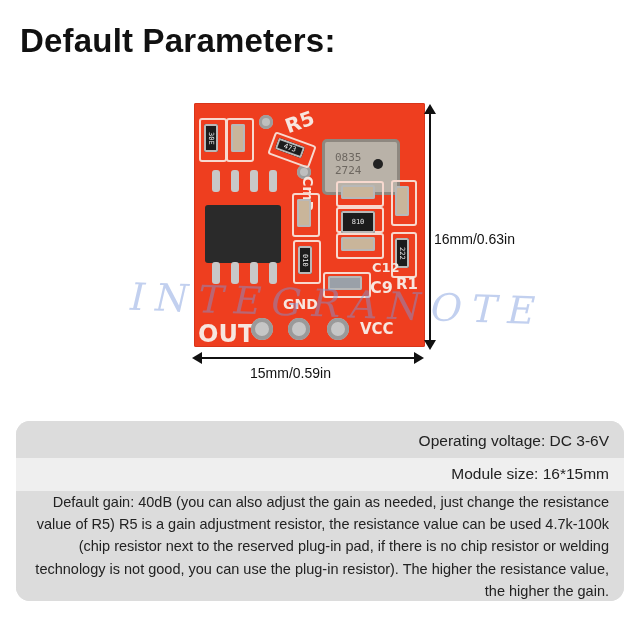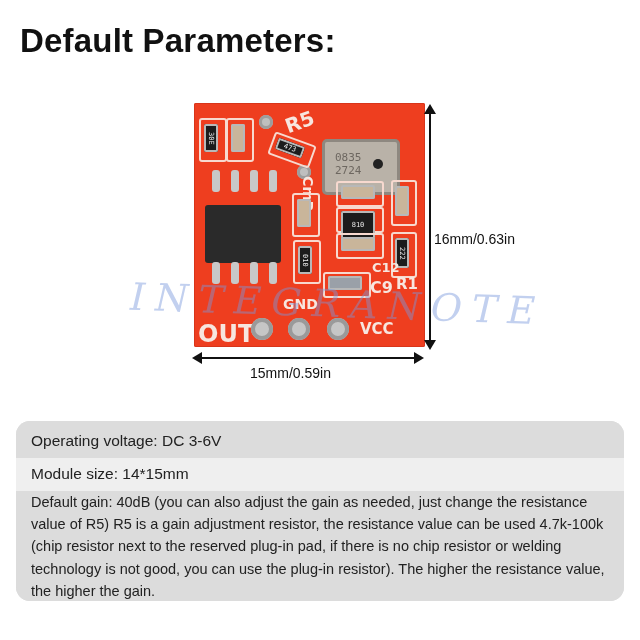--- a/index.html
+++ b/index.html
@@ -44,21 +44,21 @@
   }
   .arrow-v { position: absolute; left: 429px; top: 108px; width: 2px; height: 238px; background: #111; }
   .arrow-h { position: absolute; left: 196px; top: 357px; width: 223px; height: 2px; background: #111; }
   .ah-up { position:absolute; left:424px; top:104px; width:0; height:0; border-left:6px solid transparent; border-right:6px solid transparent; border-bottom:10px solid #111; }
   .ah-down { position:absolute; left:424px; top:340px; width:0; height:0; border-left:6px solid transparent; border-right:6px solid transparent; border-top:10px solid #111; }
   .ah-left { position:absolute; left:192px; top:352px; width:0; height:0; border-top:6px solid transparent; border-bottom:6px solid transparent; border-right:10px solid #111; }
   .ah-right { position:absolute; left:414px; top:352px; width:0; height:0; border-top:6px solid transparent; border-bottom:6px solid transparent; border-left:10px solid #111; }
   .dim { position: absolute; font-size: 14px; color: #111; }
   .params {
     position: absolute; left: 16px; top: 421px; width: 608px; height: 180px;
-    border-radius: 14px; overflow: hidden; background: #dcdcdc;
+    border-radius: 14px; overflow: hidden; background: #dcdcdc; text-align: right;
   }
   .row { padding: 0 15px; font-size: 15.5px; color: #222; }
   .row.r1 { height: 37px; line-height: 40px; background: #dcdcdc; }
   .row.r2 { height: 33px; line-height: 32px; background: #efefef; }
   .row.r3 { background: #dcdcdc; font-size: 14.5px; line-height: 22.2px; }
 </style>
 </head>
 <body>
 
 <div class="title">Default Parameters:</div>
@@ -96,21 +96,21 @@
   <div class="pin" style="left:250px;top:262px;"></div>
   <div class="pin" style="left:269px;top:262px;"></div>
 
   <div class="pcb-label" style="left:316px;top:176px;font-size:14px;transform:rotate(90deg);transform-origin:left top;">CmR</div>
 
   <div class="silk" style="left:292px;top:193px;width:24px;height:40px;"></div>
   <div class="smd" style="left:297px;top:199px;width:14px;height:28px;"></div>
   <div class="silk" style="left:336px;top:181px;width:44px;height:22px;"></div>
   <div class="smd" style="left:341px;top:185px;width:34px;height:14px;"></div>
   <div class="silk" style="left:336px;top:207px;width:44px;height:22px;"></div>
-  <div class="smd res" style="left:341px;top:211px;width:34px;height:28px;">810</div>
+  <div class="smd res" style="left:341px;top:211px;width:34px;height:22px;">810</div>
   <div class="silk" style="left:336px;top:233px;width:44px;height:22px;"></div>
   <div class="smd" style="left:341px;top:237px;width:34px;height:14px;"></div>
   <div class="silk" style="left:293px;top:240px;width:24px;height:40px;"></div>
   <div class="smd res" style="left:298px;top:246px;width:14px;height:28px;writing-mode:vertical-rl;">010</div>
   <div class="silk" style="left:323px;top:272px;width:44px;height:22px;"></div>
   <div class="smd" style="left:328px;top:276px;width:34px;height:14px;background:#9aa0a8;"></div>
 
   <div class="silk" style="left:391px;top:180px;width:22px;height:42px;"></div>
   <div class="smd" style="left:395px;top:186px;width:14px;height:30px;"></div>
   <div class="silk" style="left:391px;top:232px;width:22px;height:42px;"></div>
@@ -134,15 +134,15 @@
   <div class="dim" style="left:434px;top:231px;">16mm/0.63in</div>
 
   <div class="ah-left"></div>
   <div class="arrow-h"></div>
   <div class="ah-right"></div>
   <div class="dim" style="left:250px;top:365px;">15mm/0.59in</div>
 </div>
 
 <div class="params">
   <div class="row r1">Operating voltage: DC 3-6V</div>
-  <div class="row r2">Module size: 14*15mm</div>
+  <div class="row r2">Module size: 16*15mm</div>
   <div class="row r3">Default gain: 40dB (you can also adjust the gain as needed, just change the resistance value of R5) R5 is a gain adjustment resistor, the resistance value can be used 4.7k-100k (chip resistor next to the reserved plug-in pad, if there is no chip resistor or welding technology is not good, you can use the plug-in resistor). The higher the resistance value, the higher the gain.</div>
 </div>
 
 </body></html>

